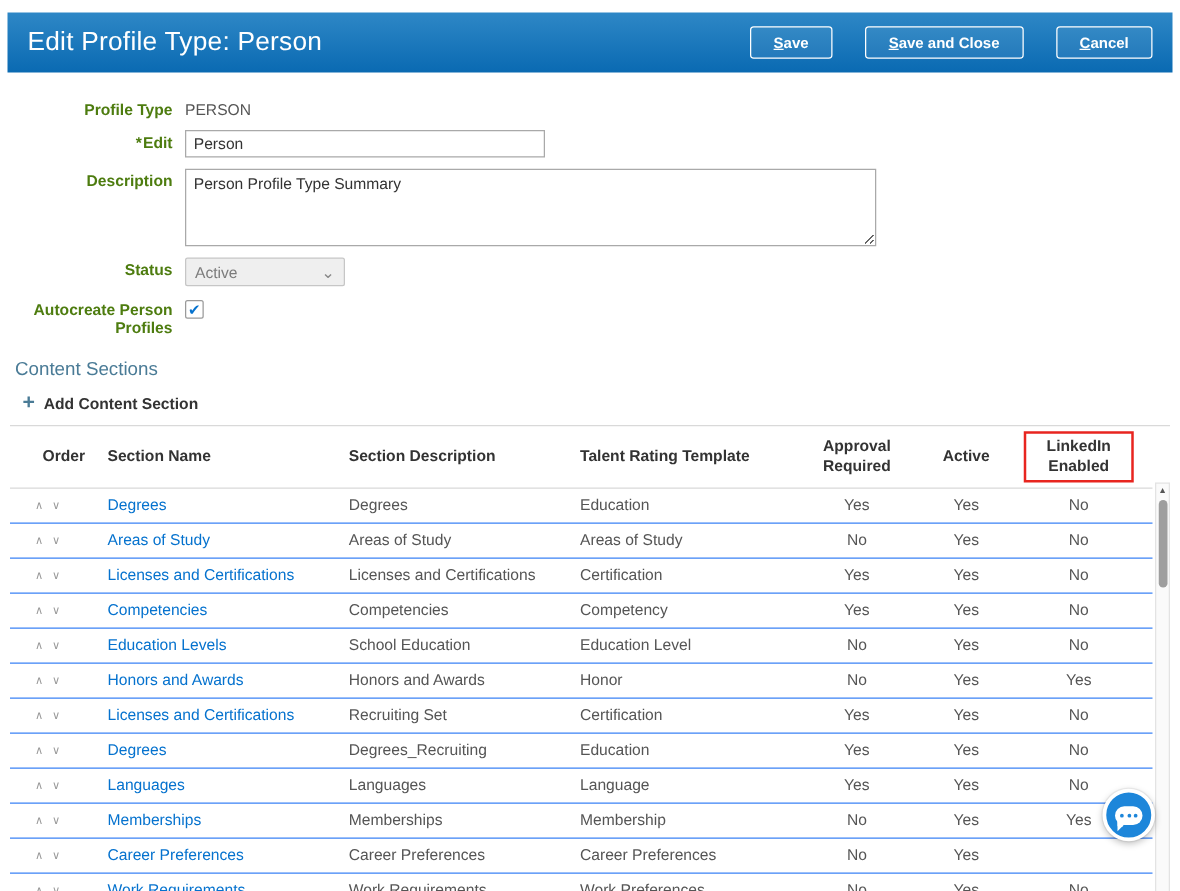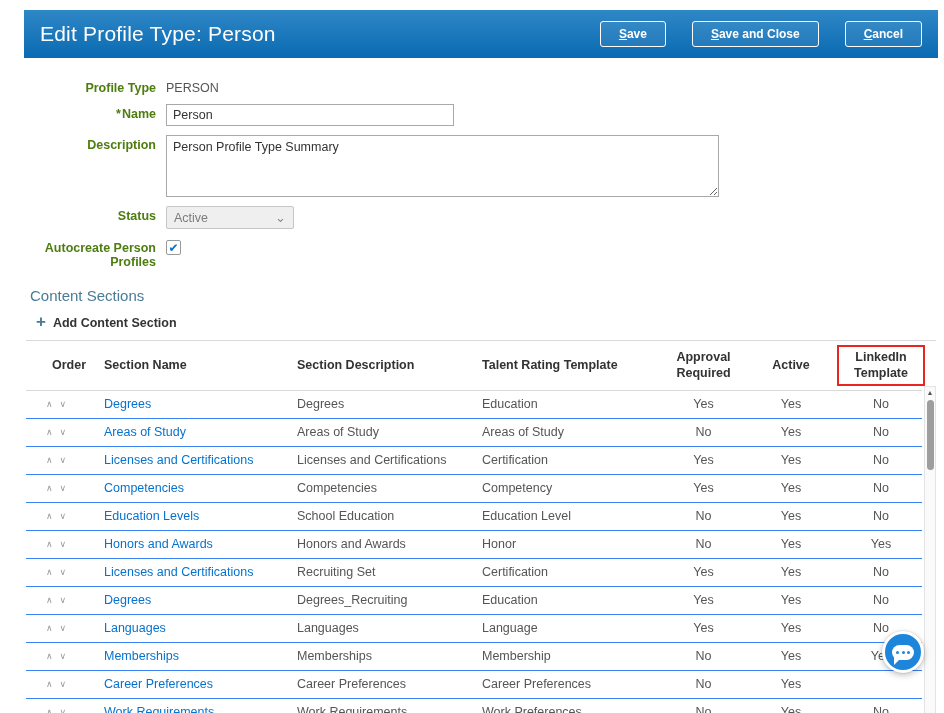--- a/index.html
+++ b/index.html
@@ -1,18 +1,18 @@
 <!DOCTYPE html>
 <html style="--header-gradient-top: #2e87c6; --header-gradient-bottom: #0a6ab2; --link: #0572ce; --section-heading: #4a7b96; --highlight-red: #e8251f; --chat-blue: #1d86da;"><head>
 <meta charset="utf-8">
 <style>
   * { box-sizing: border-box; }
   html, body { margin:0; padding:0; width:944px; height:713px; overflow:hidden; background:#fff;
     font-family:"Liberation Sans", sans-serif; }
-  .page { padding:10px 6px 0 24px; position:relative; height:100%; }
+  .page { padding:10px 6px 0 6px; position:relative; height:100%; }
 
   
   .app-header { height:48px; display:flex; align-items:center; justify-content:space-between;
     padding:0 16px; background:linear-gradient(180deg, var(--header-gradient-top,#2e87c6), var(--header-gradient-bottom,#0a6ab2)); }
   .page-title { margin:0; font-size:21px; font-weight:400; color:#fff; letter-spacing:.2px; }
   .header-buttons { display:flex; gap:26px; }
   .hbtn { background:rgba(255,255,255,.07); border:1px solid #fff; color:#fff; font-weight:bold;
     font-size:12px; padding:5px 18px; border-radius:3px; cursor:pointer; font-family:inherit; }
   .accesskey-label { display:inline-block; }
   .accesskey-label::first-letter { text-decoration:underline; }
@@ -98,21 +98,21 @@
       </button>
     </div>
   </div>
 
   <div class="form">
     <div class="frow">
       <label>Profile Type</label>
       <div class="readonly-text">PERSON</div>
     </div>
     <div class="frow">
-      <label><span class="req">*</span><span>Name</span></label>
+      <label><span class="req">*</span><span>Edit</span></label>
       <input class="text-input" type="text" value="Person" style="">
     </div>
     <div class="frow">
       <label>Description</label>
       <textarea class="textarea" style="">Person Profile Type Summary</textarea>
     </div>
     <div class="frow">
       <label>Status</label>
       <div class="select">
         <span>Active</span>
@@ -136,21 +136,21 @@
 
   <div class="table">
     <div class="thead">
       <div class="th first">Order</div>
       <div class="th">Section Name</div>
       <div class="th">Section Description</div>
       <div class="th">Talent Rating Template</div>
       <div class="th center">Approval Required</div>
       <div class="th center">Active</div>
       <div class="th center">
-        <span class="redbox"><span>LinkedIn Template</span></span>
+        <span class="redbox"><span>LinkedIn Enabled</span></span>
       </div>
     </div>
 
     <div>
   <div class="trow">
     <div class="cell c-order">
       <span class="caret caret-up"></span>
       <span class="caret caret-down"></span>
     </div>
     <div class="cell c-name"><a>Degrees</a></div>

